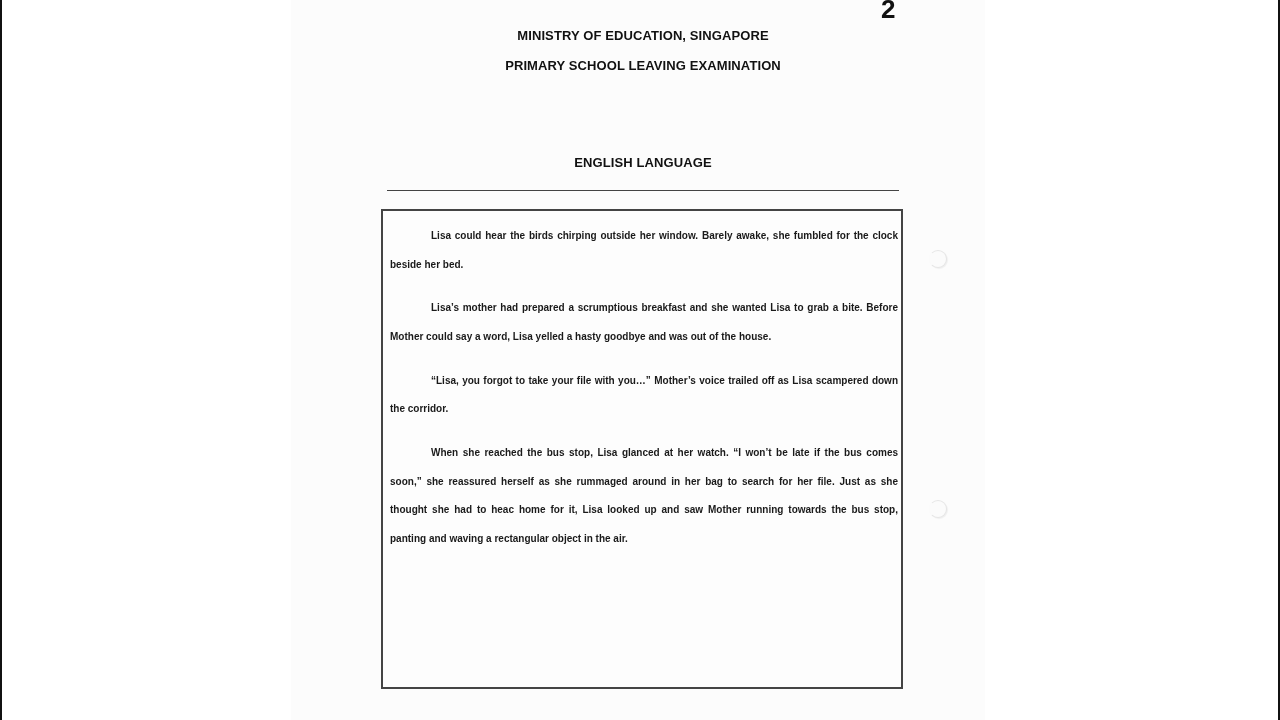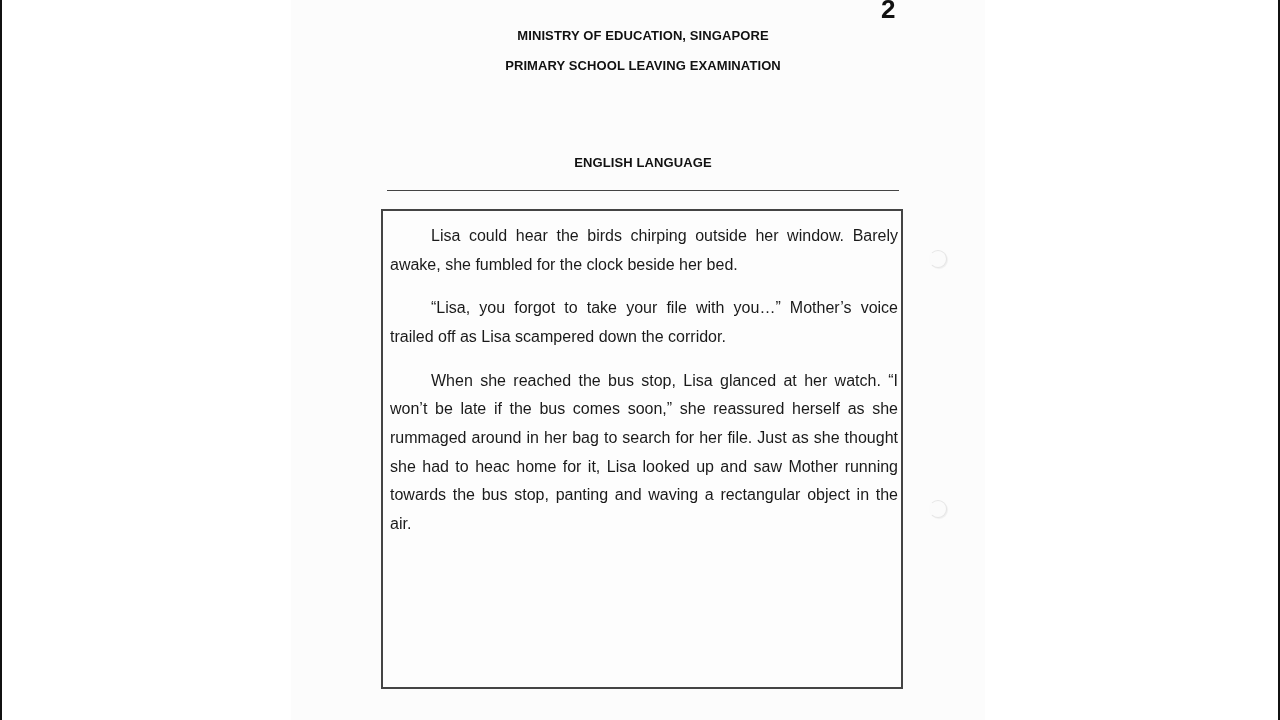--- a/index.html
+++ b/index.html
@@ -76,23 +76,24 @@
       height: 476px;
       border: 2px solid #444;
       background: #fdfdfd;
       box-sizing: content-box;
     }
     .passage {
       position: absolute;
       left: 7px;
       top: 11px;
       width: 508px;
-      font-size: 16px;
+      font-size: 10px;
       color: #1a1a1a;
       line-height: 28.6px;
+      font-weight: bold;
     }
     .para {
       margin: 0 0 15.2px 0;
       text-align: justify;
       text-indent: 41px;
     }
     .para:last-child { margin-bottom: 0; }
     .punch-hole {
       position: absolute;
       width: 16px;
@@ -119,20 +120,21 @@
 
   <div class="heading h2">PRIMARY SCHOOL LEAVING EXAMINATION</div>
   <div class="heading h1">MINISTRY OF EDUCATION, SINGAPORE</div>
   <div class="heading h3">ENGLISH LANGUAGE</div>
 
   <div class="rule"></div>
 
   <div class="passage-box">
     <div class="passage">
       <p class="para">Lisa could hear the birds chirping outside her window. Barely awake, she fumbled for the clock beside her bed.</p>
+      <p class="para">Lisa’s mother had prepared a scrumptious breakfast and she wanted Lisa to grab a bite. Before Mother could say a word, Lisa yelled a hasty goodbye and was out of the house.</p>
       <p class="para">“Lisa, you forgot to take your file with you…” Mother’s voice trailed off as Lisa scampered down the corridor.</p>
       <p class="para">When she reached the bus stop, Lisa glanced at her watch. “I won’t be late if the bus comes soon,” she reassured herself as she rummaged around in her bag to search for her file. Just as she thought she had to heac home for it, Lisa looked up and saw Mother running towards the bus stop, panting and waving a rectangular object in the air.</p>
     </div>
   </div>
 
   <div class="punch-hole hole-1"></div>
   <div class="punch-hole hole-2"></div>
 </div>
 
 </body></html>

